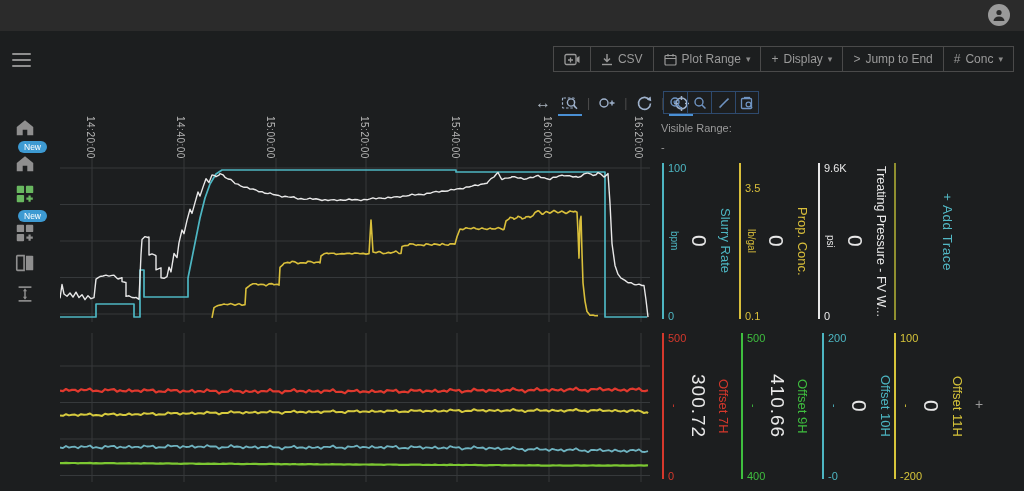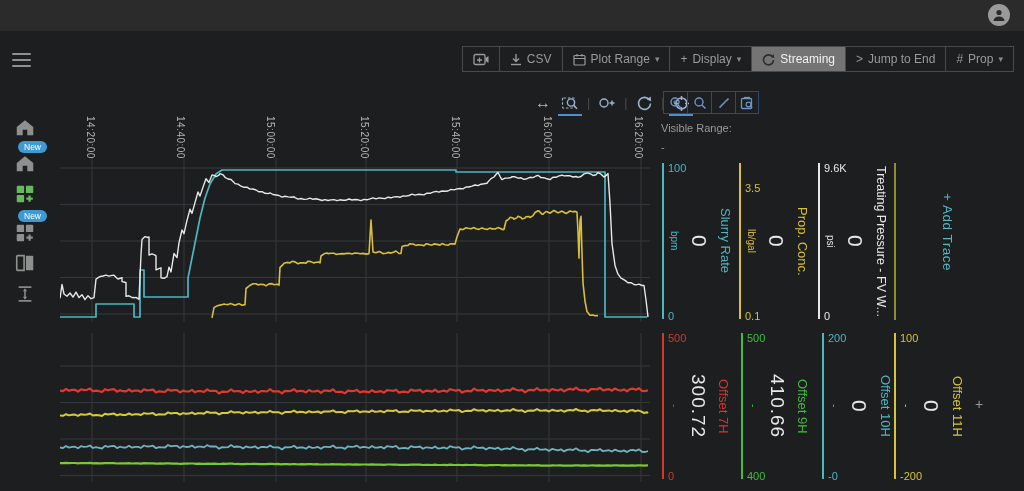--- a/index.html
+++ b/index.html
@@ -102,36 +102,27 @@
         </svg>
     </span>
     <span>Plot Range</span>
     <span class="caret">▾</span>
   </div>
   <div class="tbtn">
     <span>+</span>
     <span>Display</span>
     <span class="caret">▾</span>
   </div>
-  <div class="tbtn active">
-    <span class="tico">
-      <svg width="13" height="13" viewBox="0 0 13 13">
-          <path d="M10.8 4.3A5 5 0 1 0 11.5 7" fill="none" stroke="#2d2d2d" stroke-width="1.6"></path>
-          <polygon points="11.8,1.2 12.2,5 8.6,3.8" fill="#2d2d2d"></polygon>
-        </svg>
-    </span>
-    <span>Streaming</span>
-  </div>
   <div class="tbtn">
     <span>&gt;</span>
     <span>Jump to End</span>
   </div>
   <div class="tbtn">
     <span>#</span>
-    <span>Prop</span>
+    <span>Conc</span>
     <span class="caret">▾</span>
   </div>
 </div>
 
 <div class="sidebar">
   <div class="hamburger">
       <div></div>
       <div></div>
       <div></div>
     </div>

